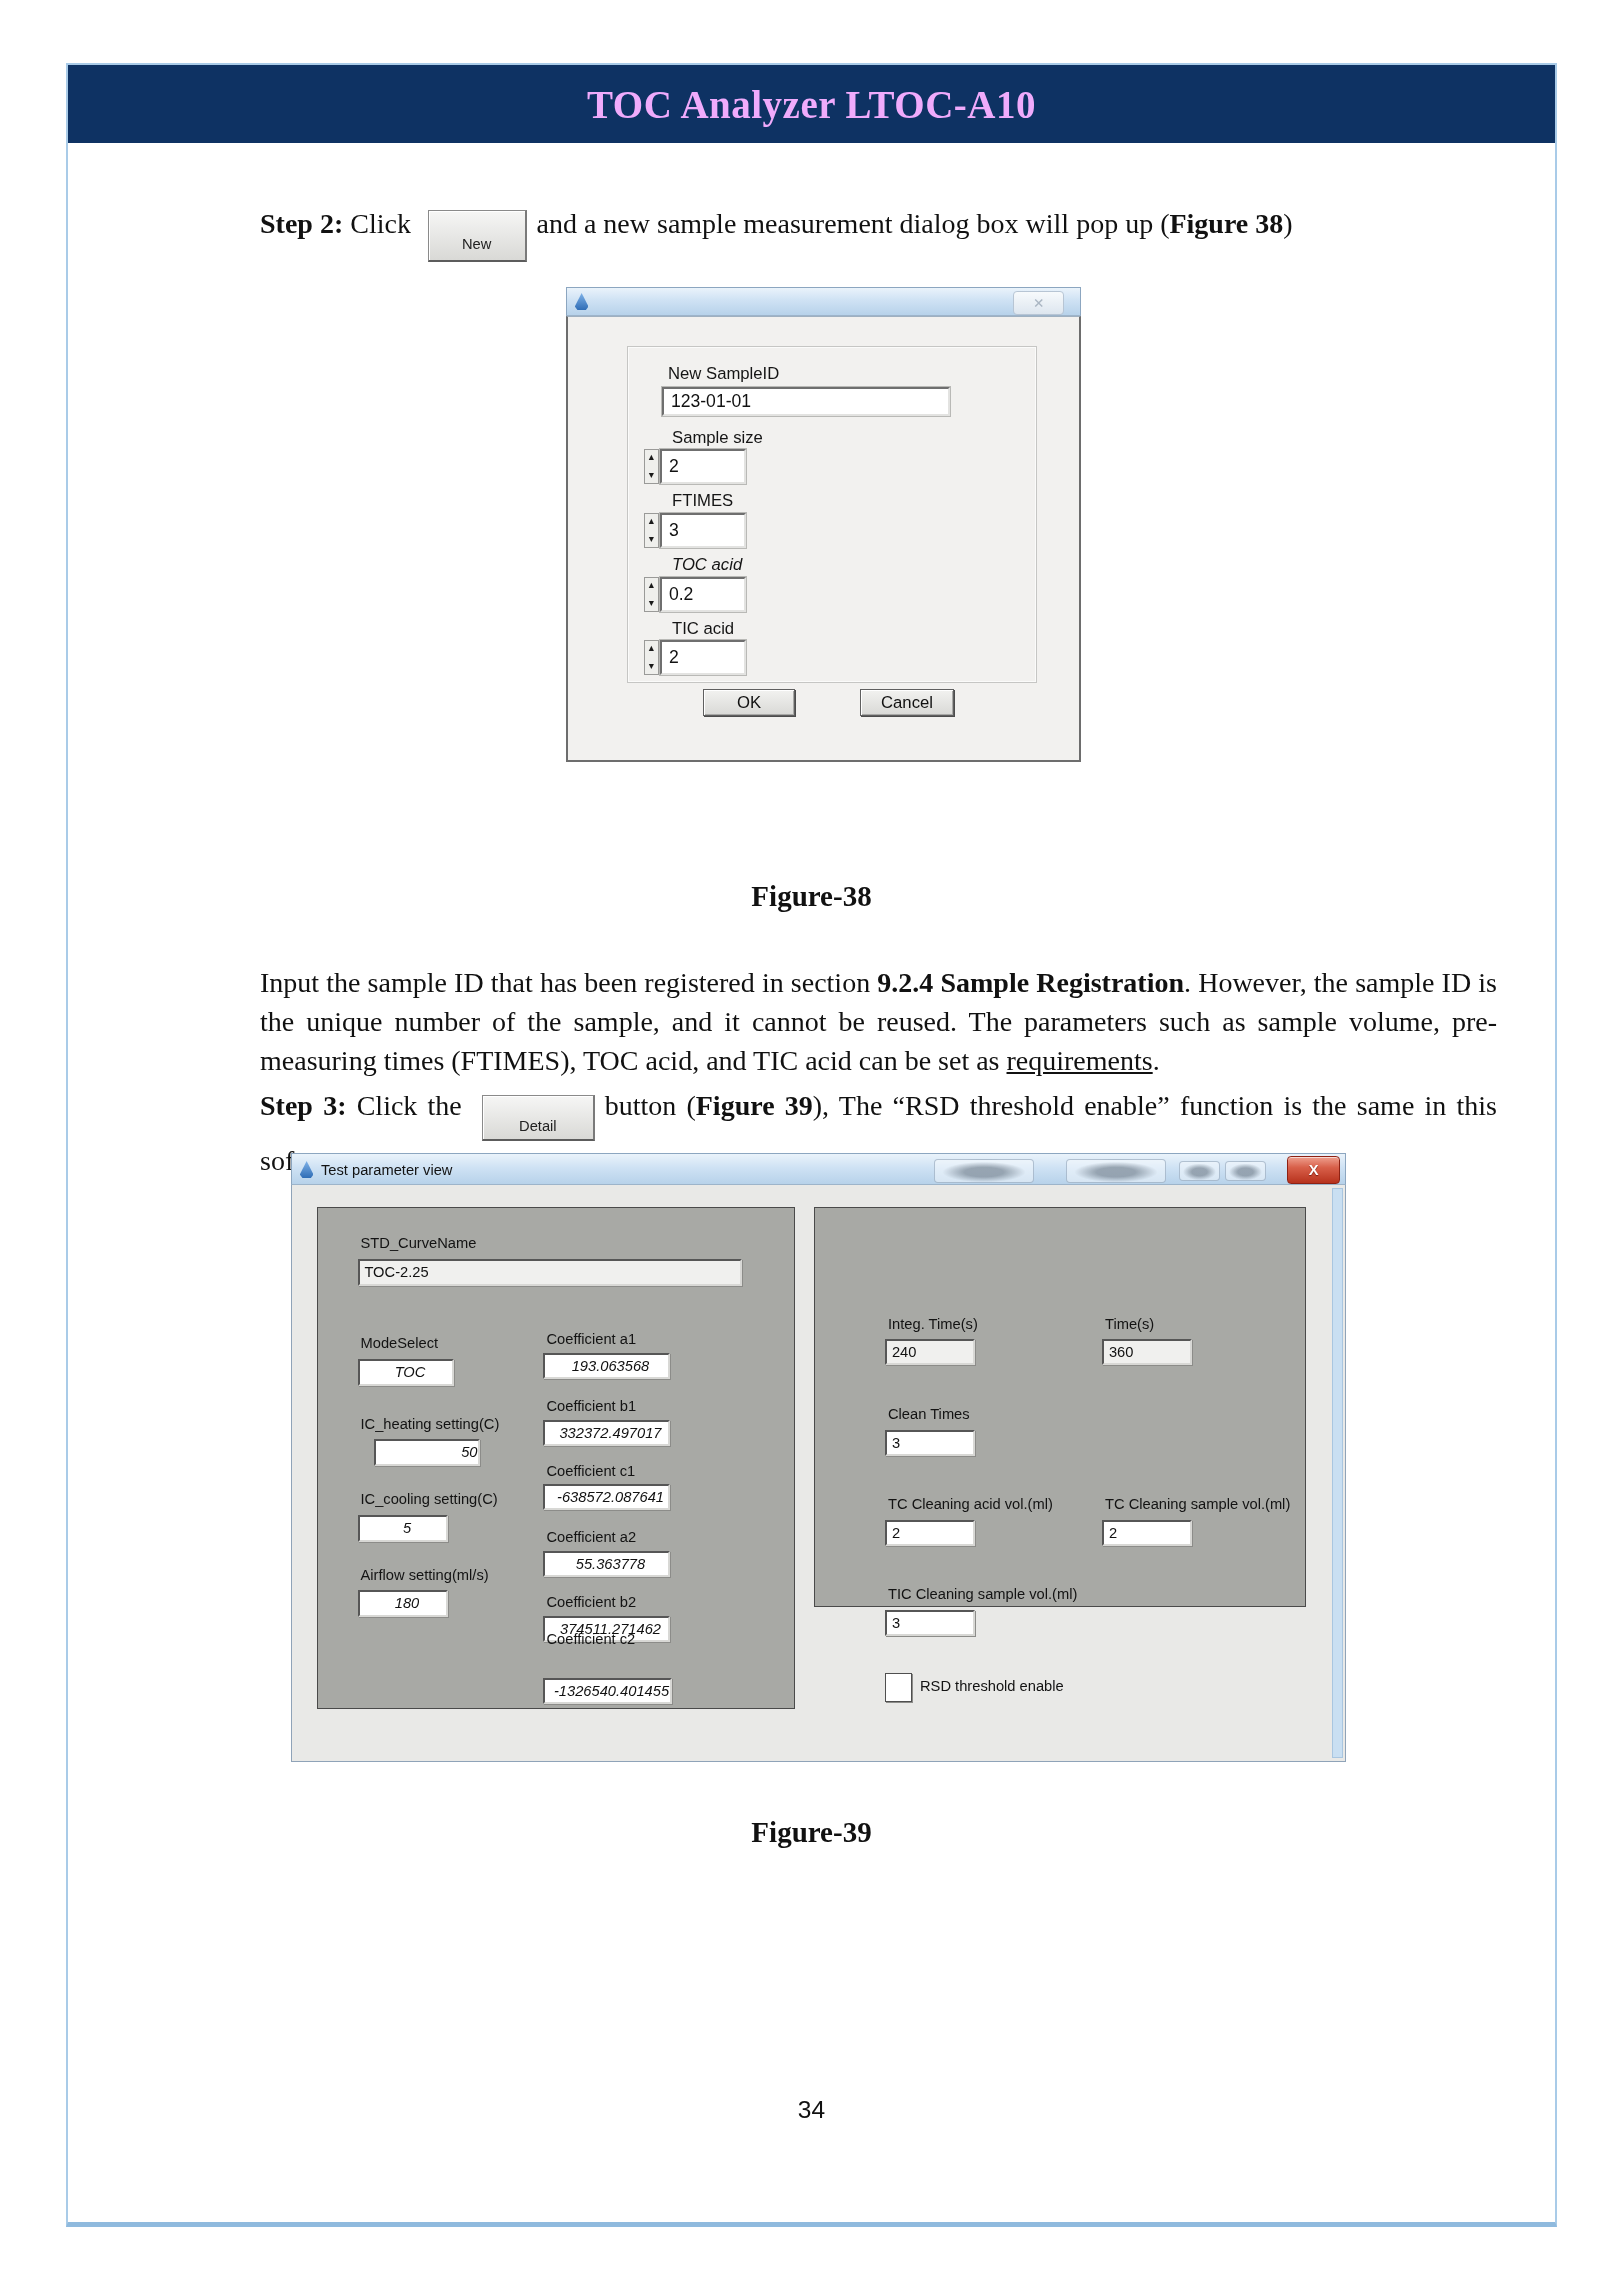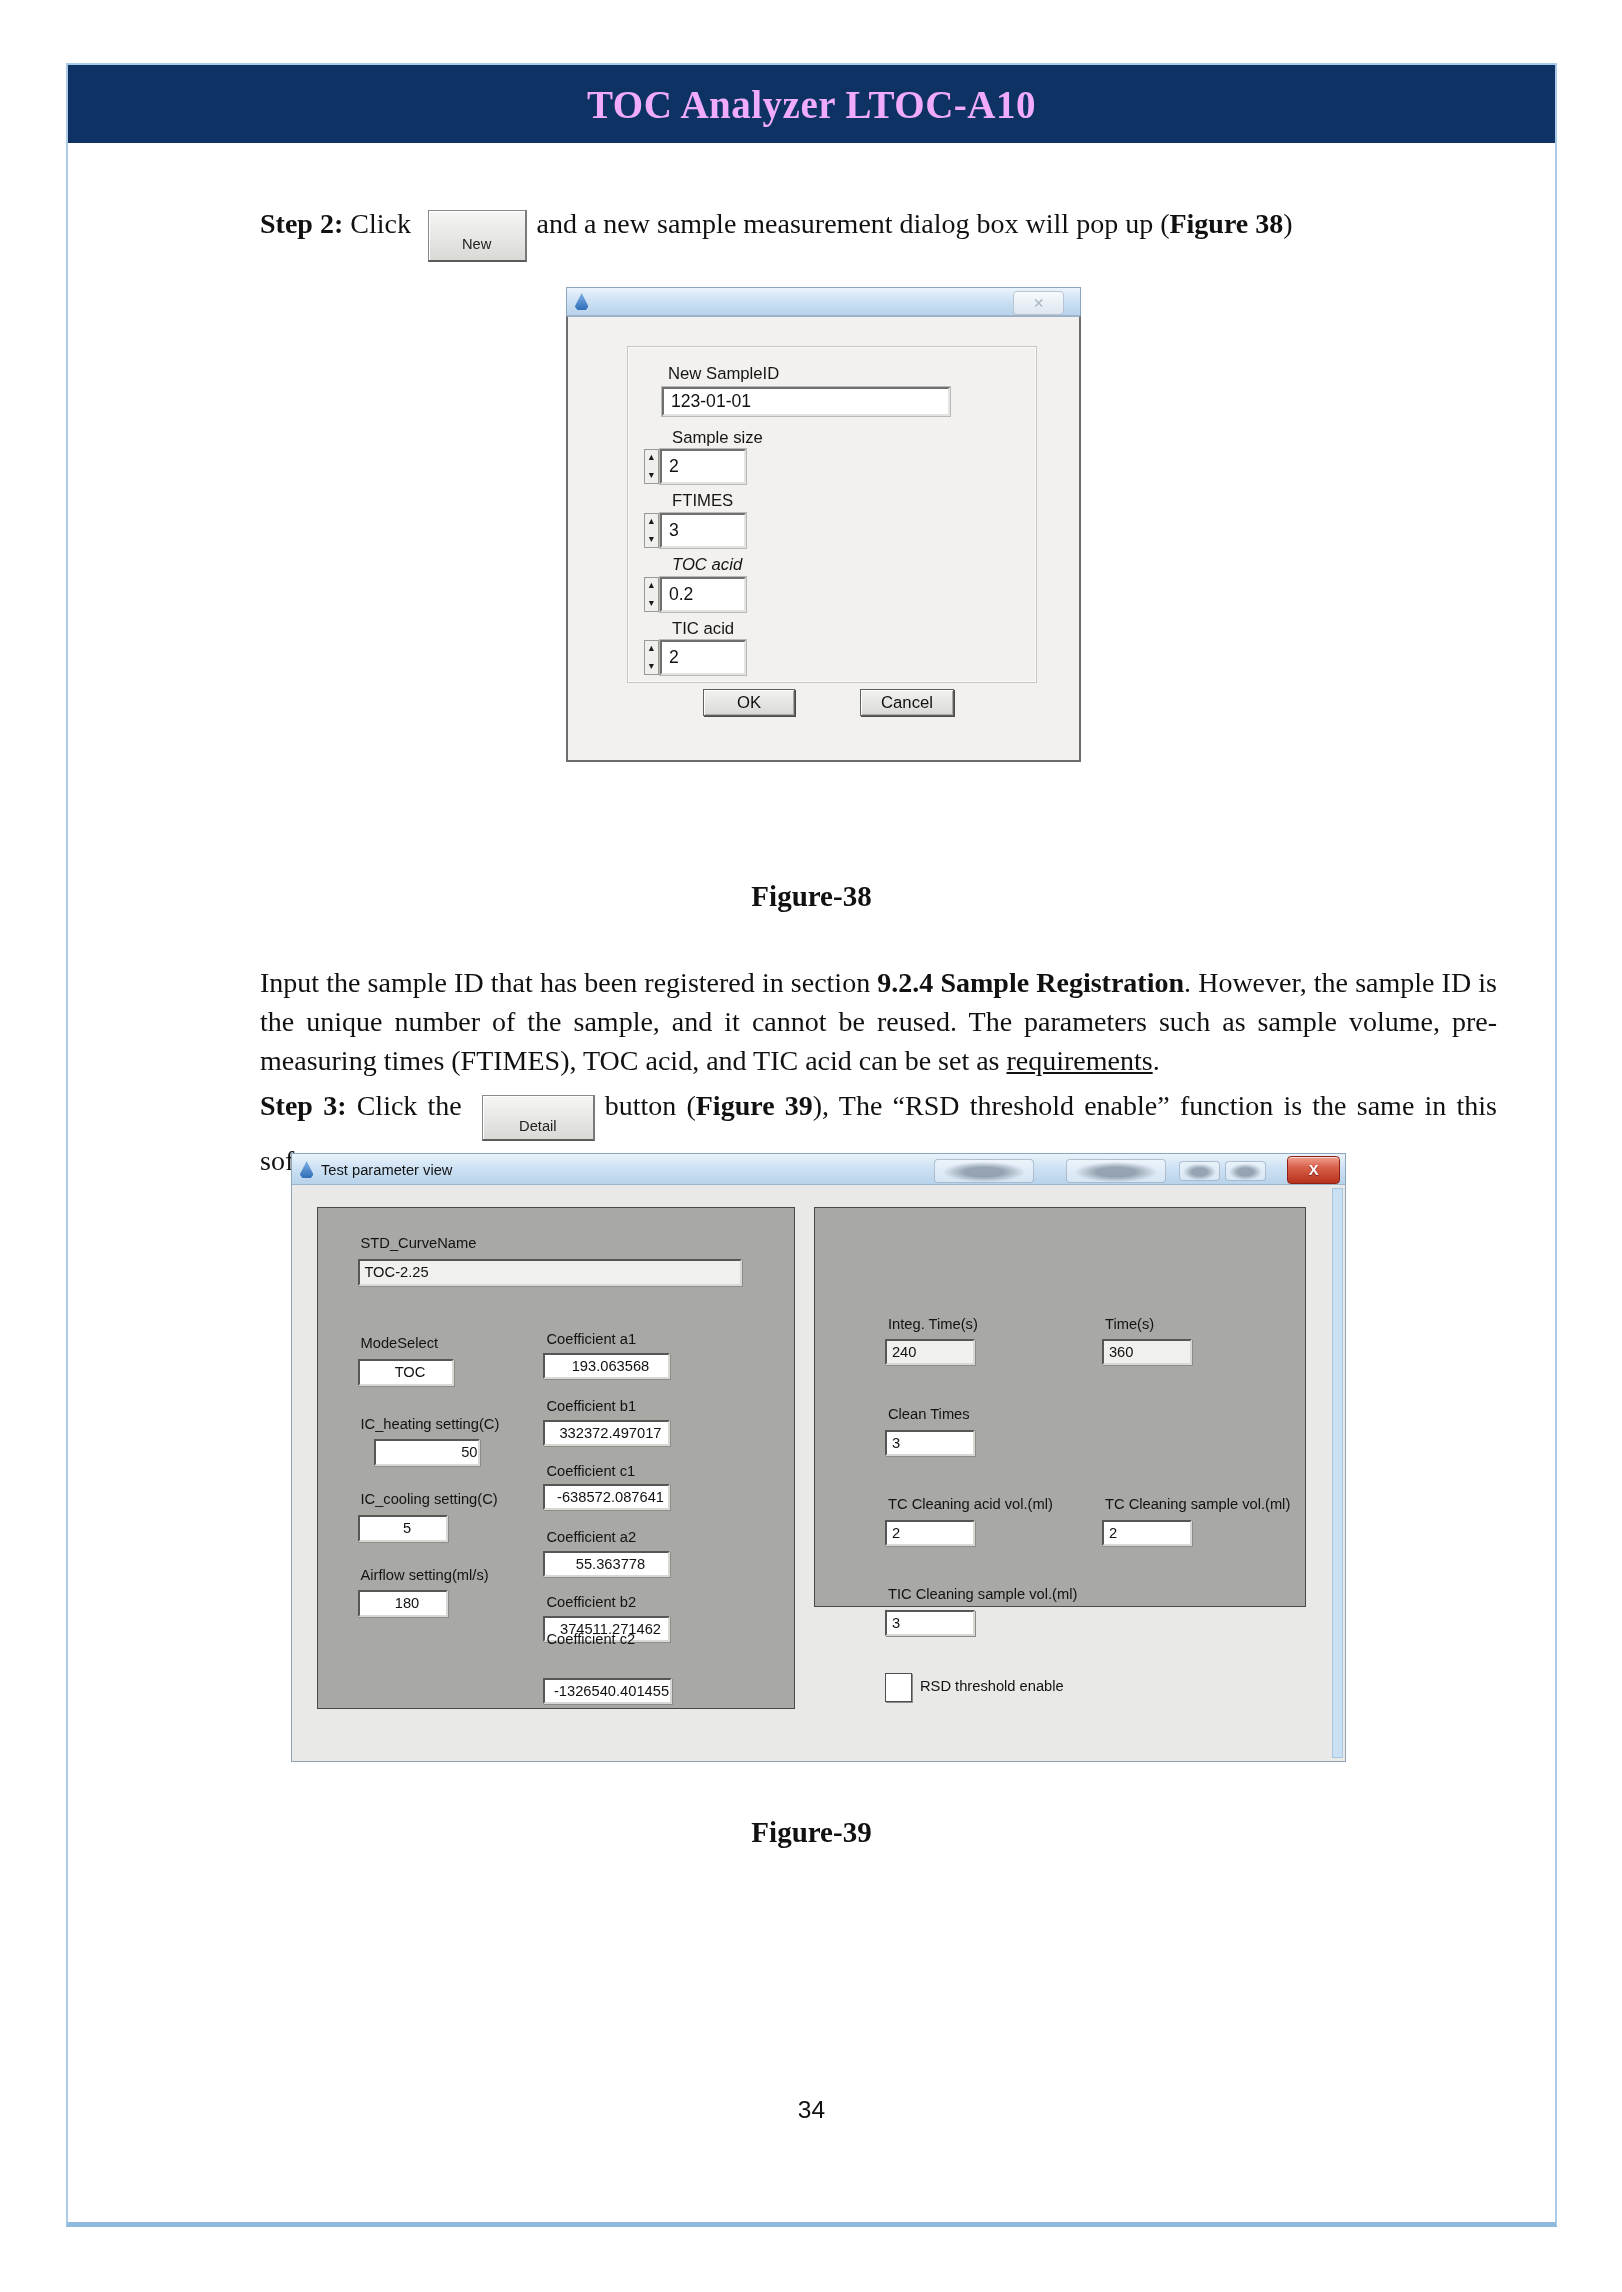--- a/index.html
+++ b/index.html
@@ -56,21 +56,21 @@
          font-family:"Liberation Sans",sans-serif;font-size:16.7px;color:#111;}
   
   .f39-body{position:absolute;left:0;top:32px;width:1055px;height:577px;box-sizing:border-box;
             background:#e9e9e7;border:1px solid #8fa3b8;border-top:none;}
   .panel{position:absolute;background:#a8a9a5;border:1px solid #4a4a4a;box-sizing:border-box;}
   .lbl39{position:absolute;font-family:"Liberation Sans",sans-serif;font-size:14.7px;color:#131313;white-space:nowrap;}
   .inp39{position:absolute;box-sizing:border-box;background:#fff;
          border:2px solid;border-color:#565656 #d8d8d5 #d8d8d5 #565656;box-shadow:1px 1px 0 #8c8c89;
          font-family:"Liberation Sans",sans-serif;font-size:14.7px;color:#111;
          display:flex;align-items:center;padding-left:4.9px;}
-  .inp39.center{justify-content:center;padding-left:9px;}
+  .inp39.center{justify-content:center;padding-left:9px;font-style:italic;}
   .inp39.dim{background:#f0f0ee;}
   .scrollstrip{position:absolute;background:#c9dff2;border:1px solid #a9c6e0;}
   .checkbox{position:absolute;background:#fff;border:1px solid #4f4f4f;box-shadow:1px 1px 0 #8c8c89;}
   .caption{position:absolute;left:0;width:100%;text-align:center;font-size:29px;font-weight:bold;}
   .pagenum{position:absolute;left:0;width:100%;text-align:center;
            font-family:"Liberation Sans",sans-serif;font-size:24.5px;color:#111;}
 </style>
 </head>
 <body>
 

